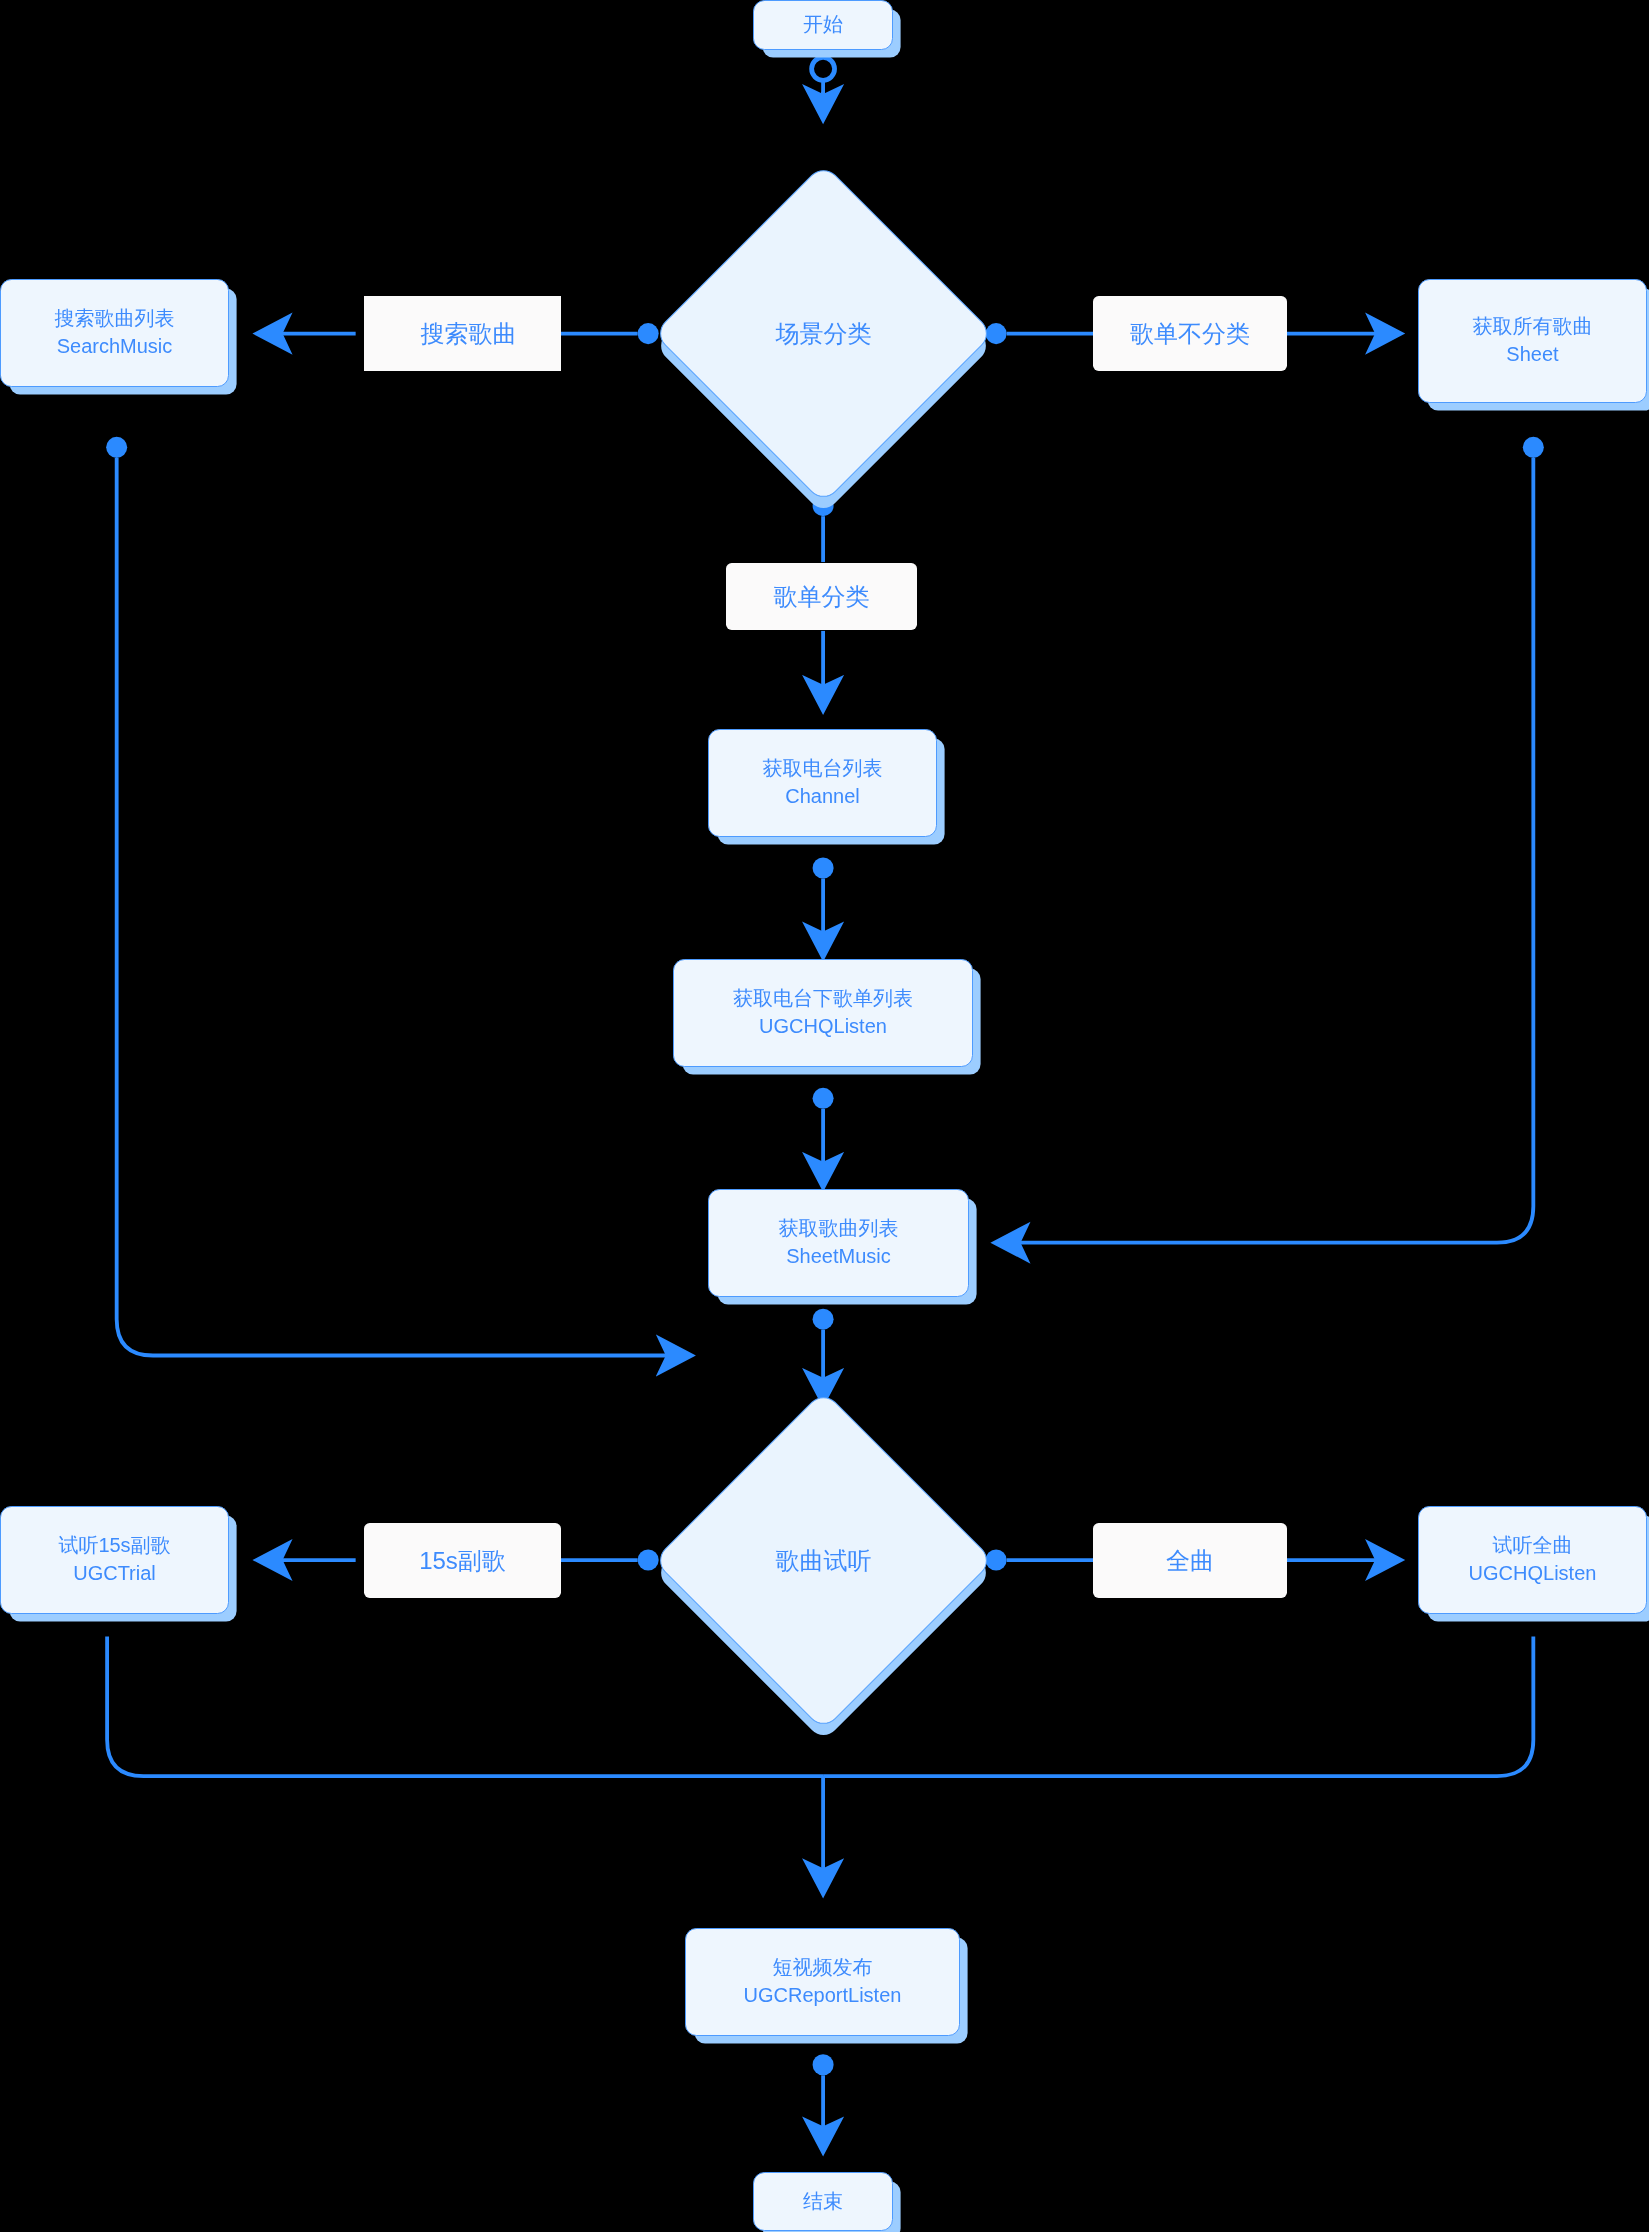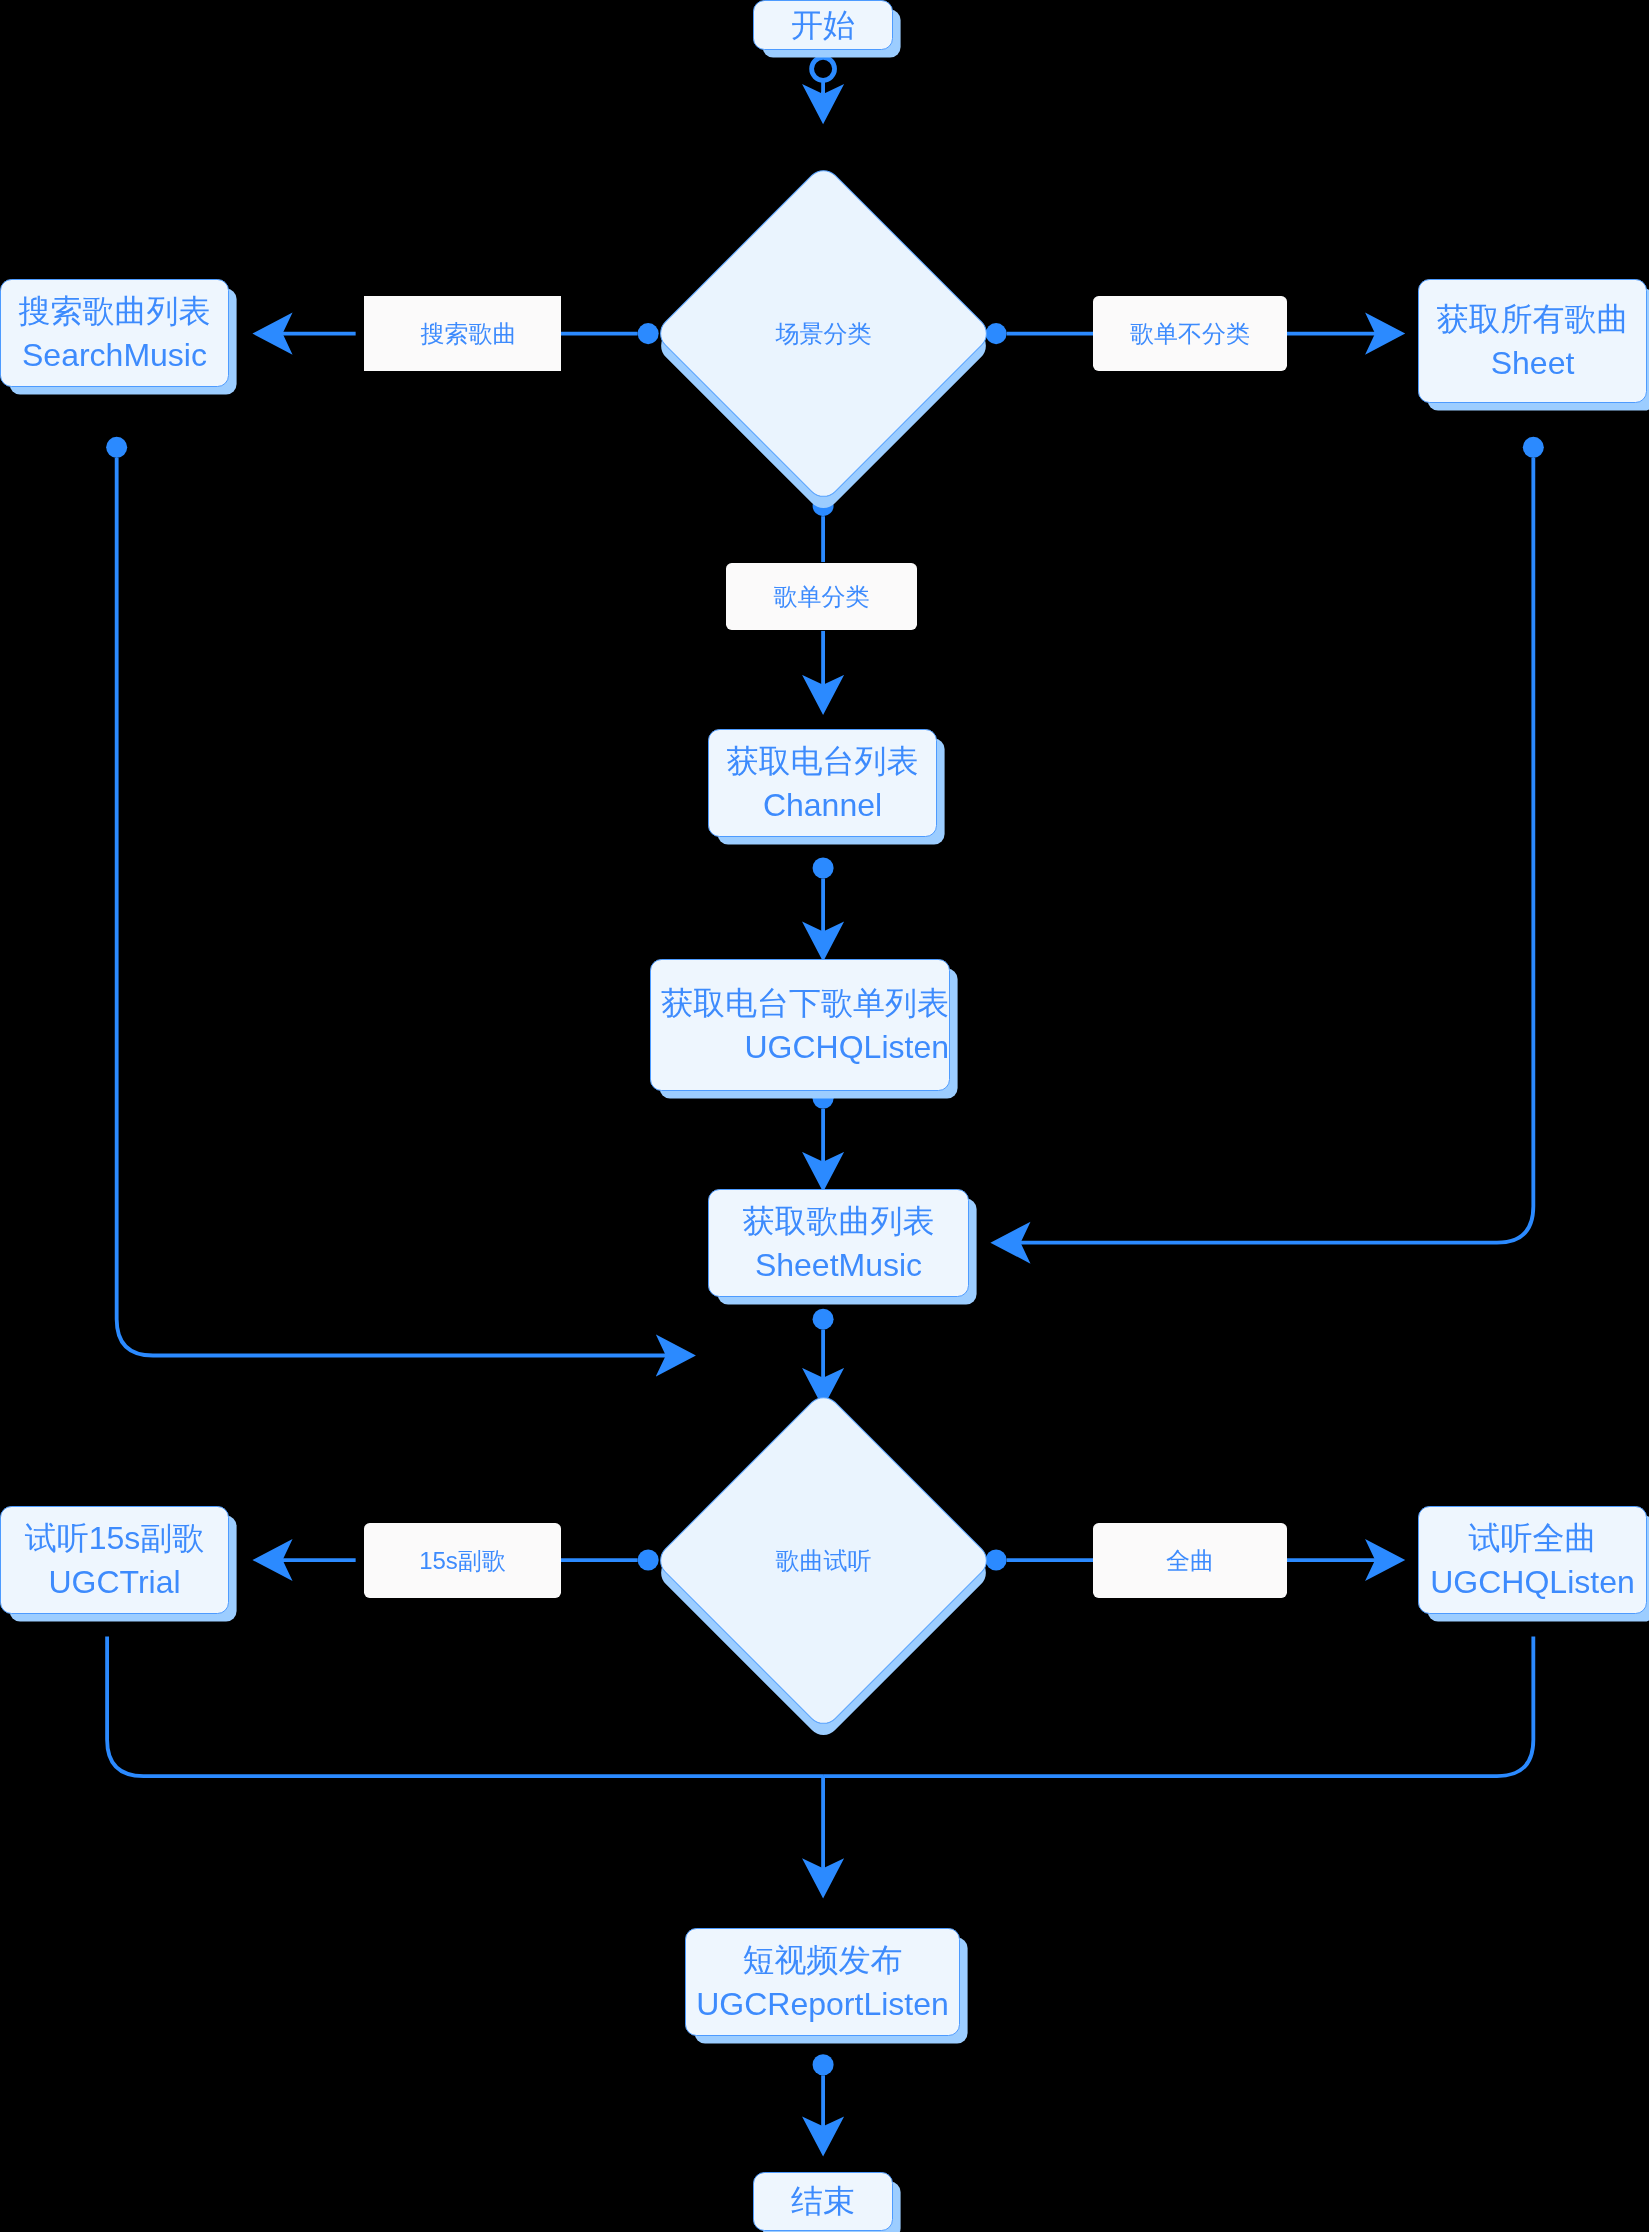--- a/index.html
+++ b/index.html
@@ -39,21 +39,21 @@
   .node .ln1, .node .ln2 {
     display: block;
     white-space: nowrap;
   }
   
   .proc {
     background: #eef6fe;
     border: 1.9px solid #4d9bff;
     border-radius: 11.5px;
     box-shadow: 8.6px 8.6px 0 -1px #9ccdff;
-    font-size: 32px;
+    font-size: 20px;
   }
   
   .chip {
     background: #fbfafa;
     border-radius: 5.7px;
     color: #3d8bfd;
     font-size: 24px;
     display: flex;
     align-items: center;
     justify-content: center;
@@ -182,21 +182,21 @@
 
   <div class="chip" style="left:726px; top:563px; width:191px; height:67px;">
     <span>歌单分类</span>
   </div>
 
   <div class="node proc" style="left:708px; top:729px; width:229px; height:108px;">
     <span class="ln1">获取电台列表</span>
     <span class="ln2">Channel</span>
   </div>
 
-  <div class="node proc" style="left:650px; top:959px; width:300px; height:132px;align-items:flex-end;">
+  <div class="node proc" style="left:673px; top:959px; width:300px; height:108px;">
     <span class="ln1">获取电台下歌单列表</span>
     <span class="ln2">UGCHQListen</span>
   </div>
 
   <div class="node proc" style="left:708px; top:1189px; width:261px; height:108px;justify-content:center;">
     <span class="ln1">获取歌曲列表</span>
     <span class="ln2">SheetMusic</span>
   </div>
 
   <div class="diamond-wrap" style="left:703px; top:1440px; width:241px; height:241px;">

